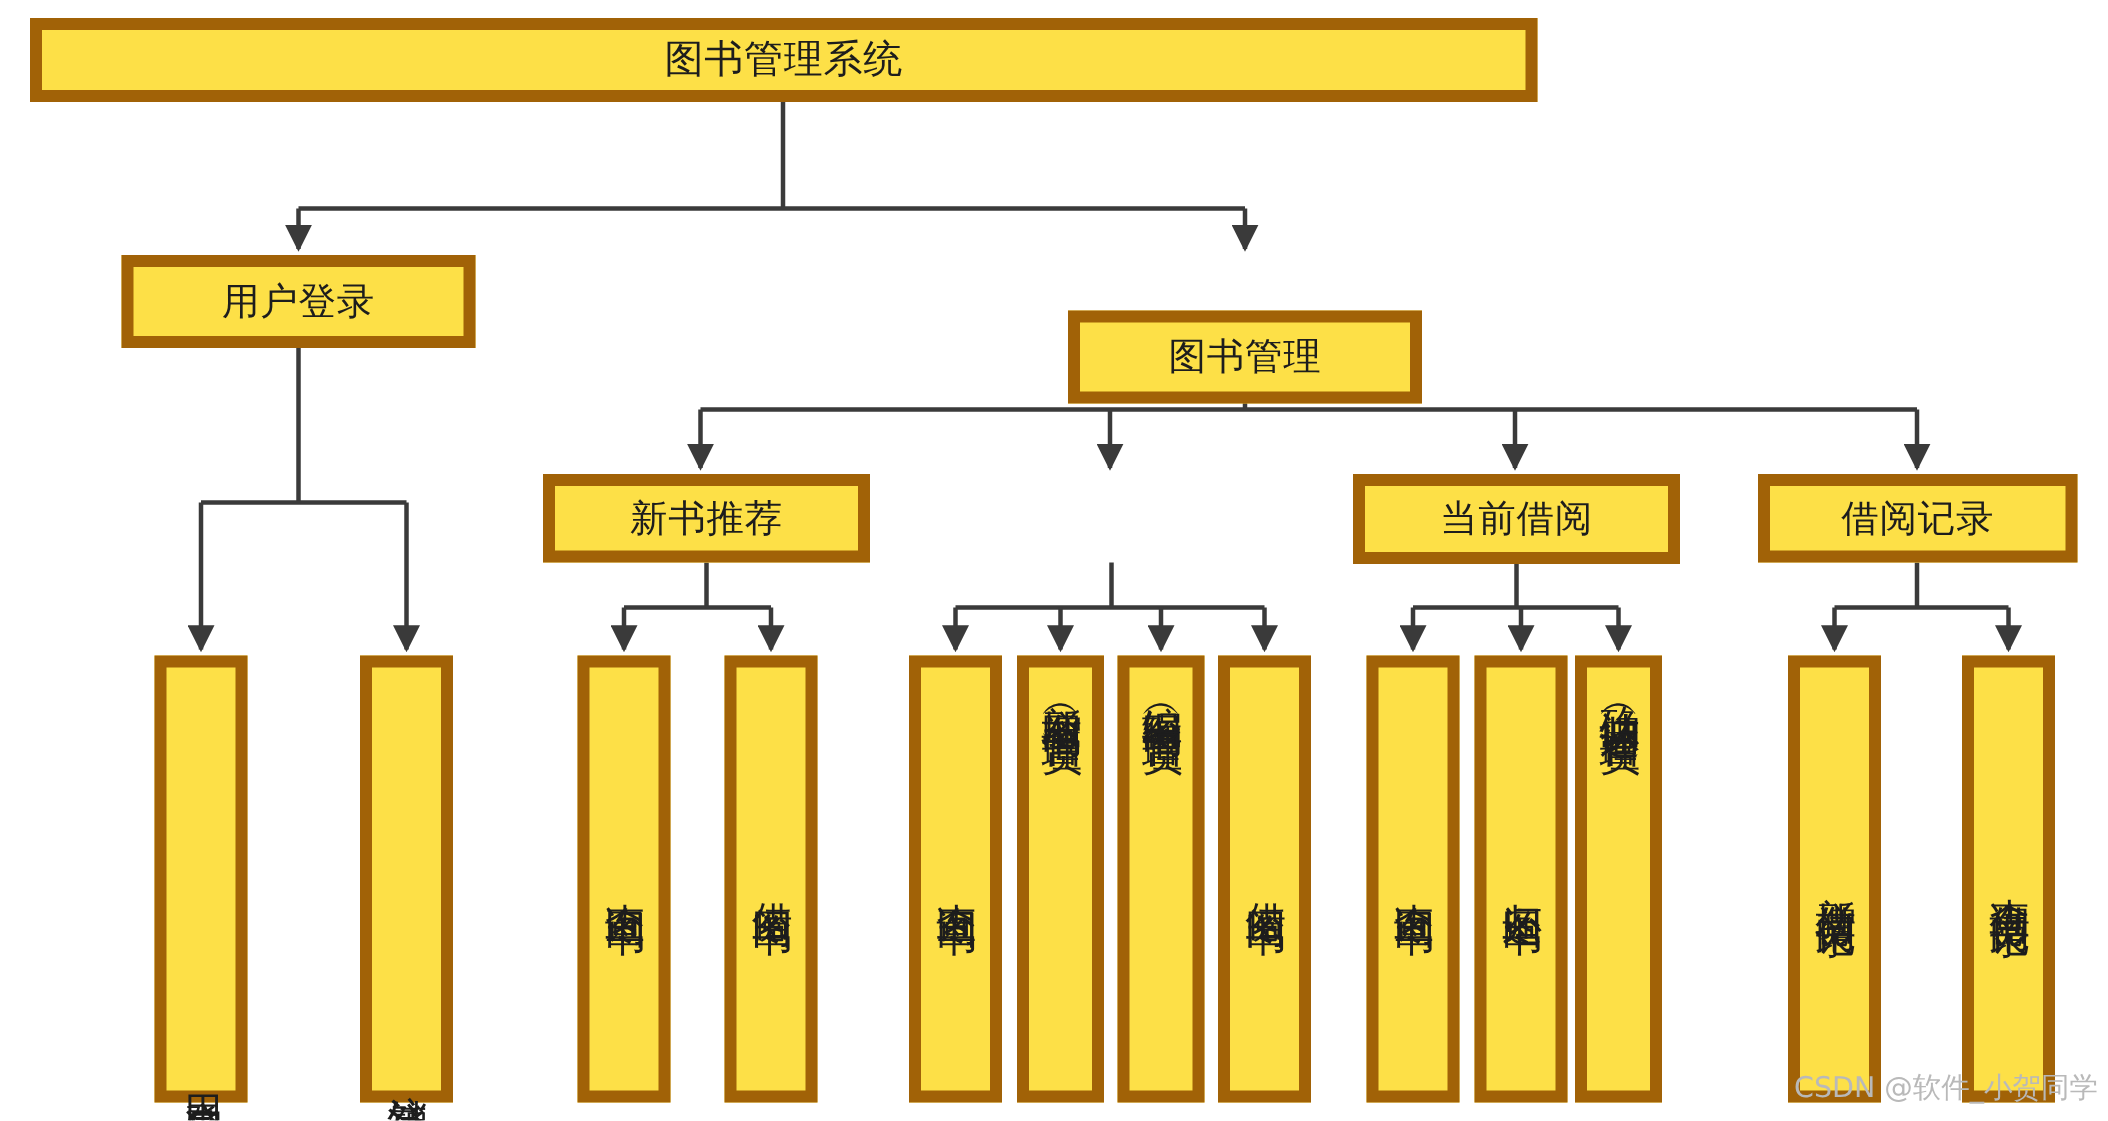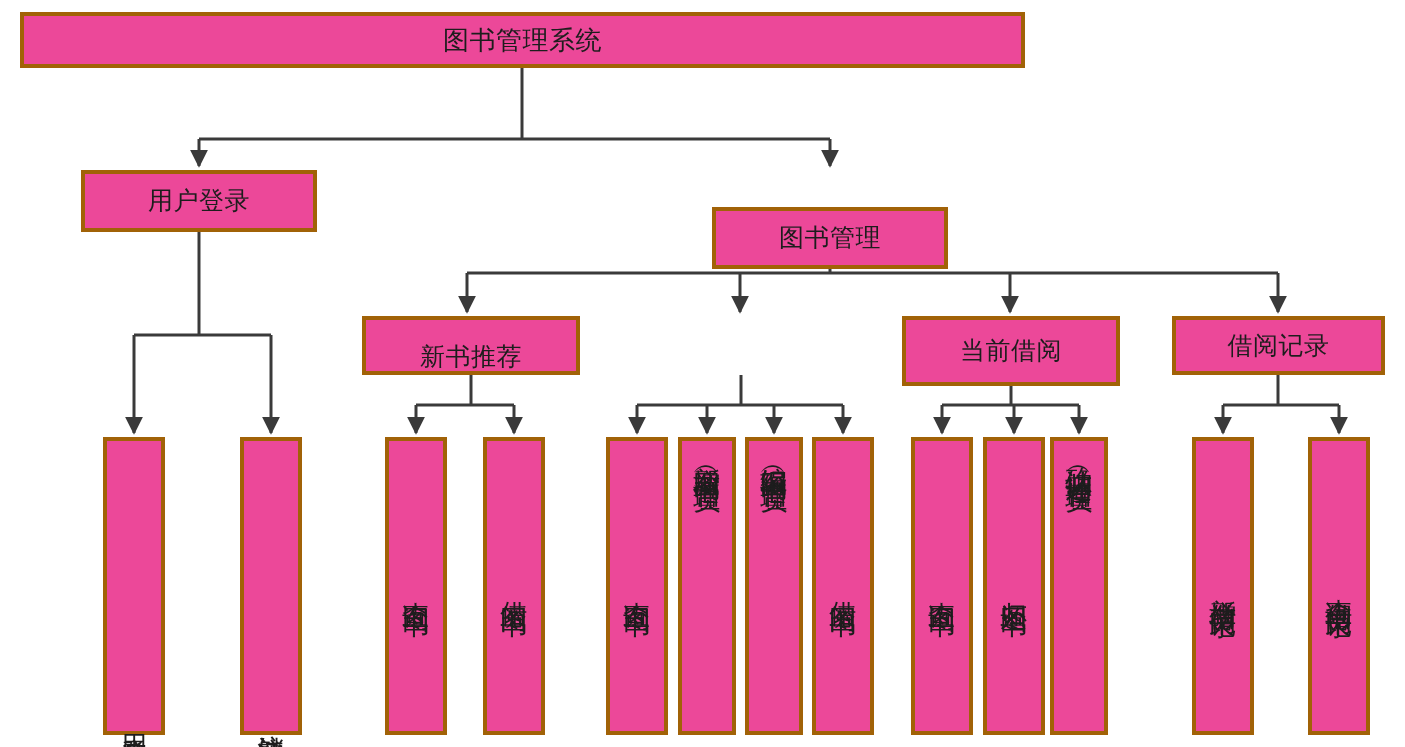--- a/index.html
+++ b/index.html
@@ -23,22 +23,22 @@
     position: absolute;
     left: 0;
     top: 0;
     width: 1405px;
     height: 747px;
     pointer-events: none;
   }
   .node {
     position: absolute;
     box-sizing: border-box;
-    background: #ec4899;
-    border: 4px solid #a16207;
+    background: #fde047;
+    border: 8px solid #a16207;
     display: flex;
     align-items: center;
     justify-content: center;
     z-index: 2;
   }
   .node .label {
     color: #1d1d1d;
     line-height: 1.18;
     text-align: center;
     white-space: nowrap;
@@ -156,24 +156,24 @@
     <span class="label">图书管理系统</span>
   </div>
 
   <div class="node horiz" style="left: 81px; top: 170px; width: 236px; height: 62px;">
     <span class="label">用户登录</span>
   </div>
   <div class="node horiz" style="left: 712px; top: 170px; width: 236px; height: 62px; margin-top: 37px;">
     <span class="label">图书管理</span>
   </div>
 
-  <div class="node horiz" style="left: 362px; top: 316px; width: 218px; height: 59px; align-items: flex-end;">
+  <div class="node horiz" style="left: 362px; top: 316px; width: 218px; height: 59px;">
     <span class="label">新书推荐</span>
   </div>
-  <div class="node horiz" style="left: 902px; top: 316px; width: 218px; height: 70px;">
+  <div class="node horiz" style="left: 902px; top: 316px; width: 218px; height: 60px;">
     <span class="label">当前借阅</span>
   </div>
   <div class="node horiz" style="left: 1172px; top: 316px; width: 213px; height: 59px;">
     <span class="label">借阅记录</span>
   </div>
 
   <div class="node vert low" style="left: 103px; top: 437px; width: 62px; height: 298px;">
     <span class="label">用户登录</span>
   </div>
   <div class="node vert low" style="left: 240px; top: 437px; width: 62px; height: 298px;">
@@ -210,13 +210,14 @@
     <span class="label">确认归还（管理员）</span>
   </div>
 
   <div class="node vert mid" style="left: 1192px; top: 437px; width: 62px; height: 298px;">
     <span class="label">新增借阅记录</span>
   </div>
   <div class="node vert mid" style="left: 1308px; top: 437px; width: 62px; height: 298px;">
     <span class="label">查询借阅记录</span>
   </div>
 
+  <div class="watermark">CSDN @软件_小贺同学</div>
 </div>
 
 </body></html>

